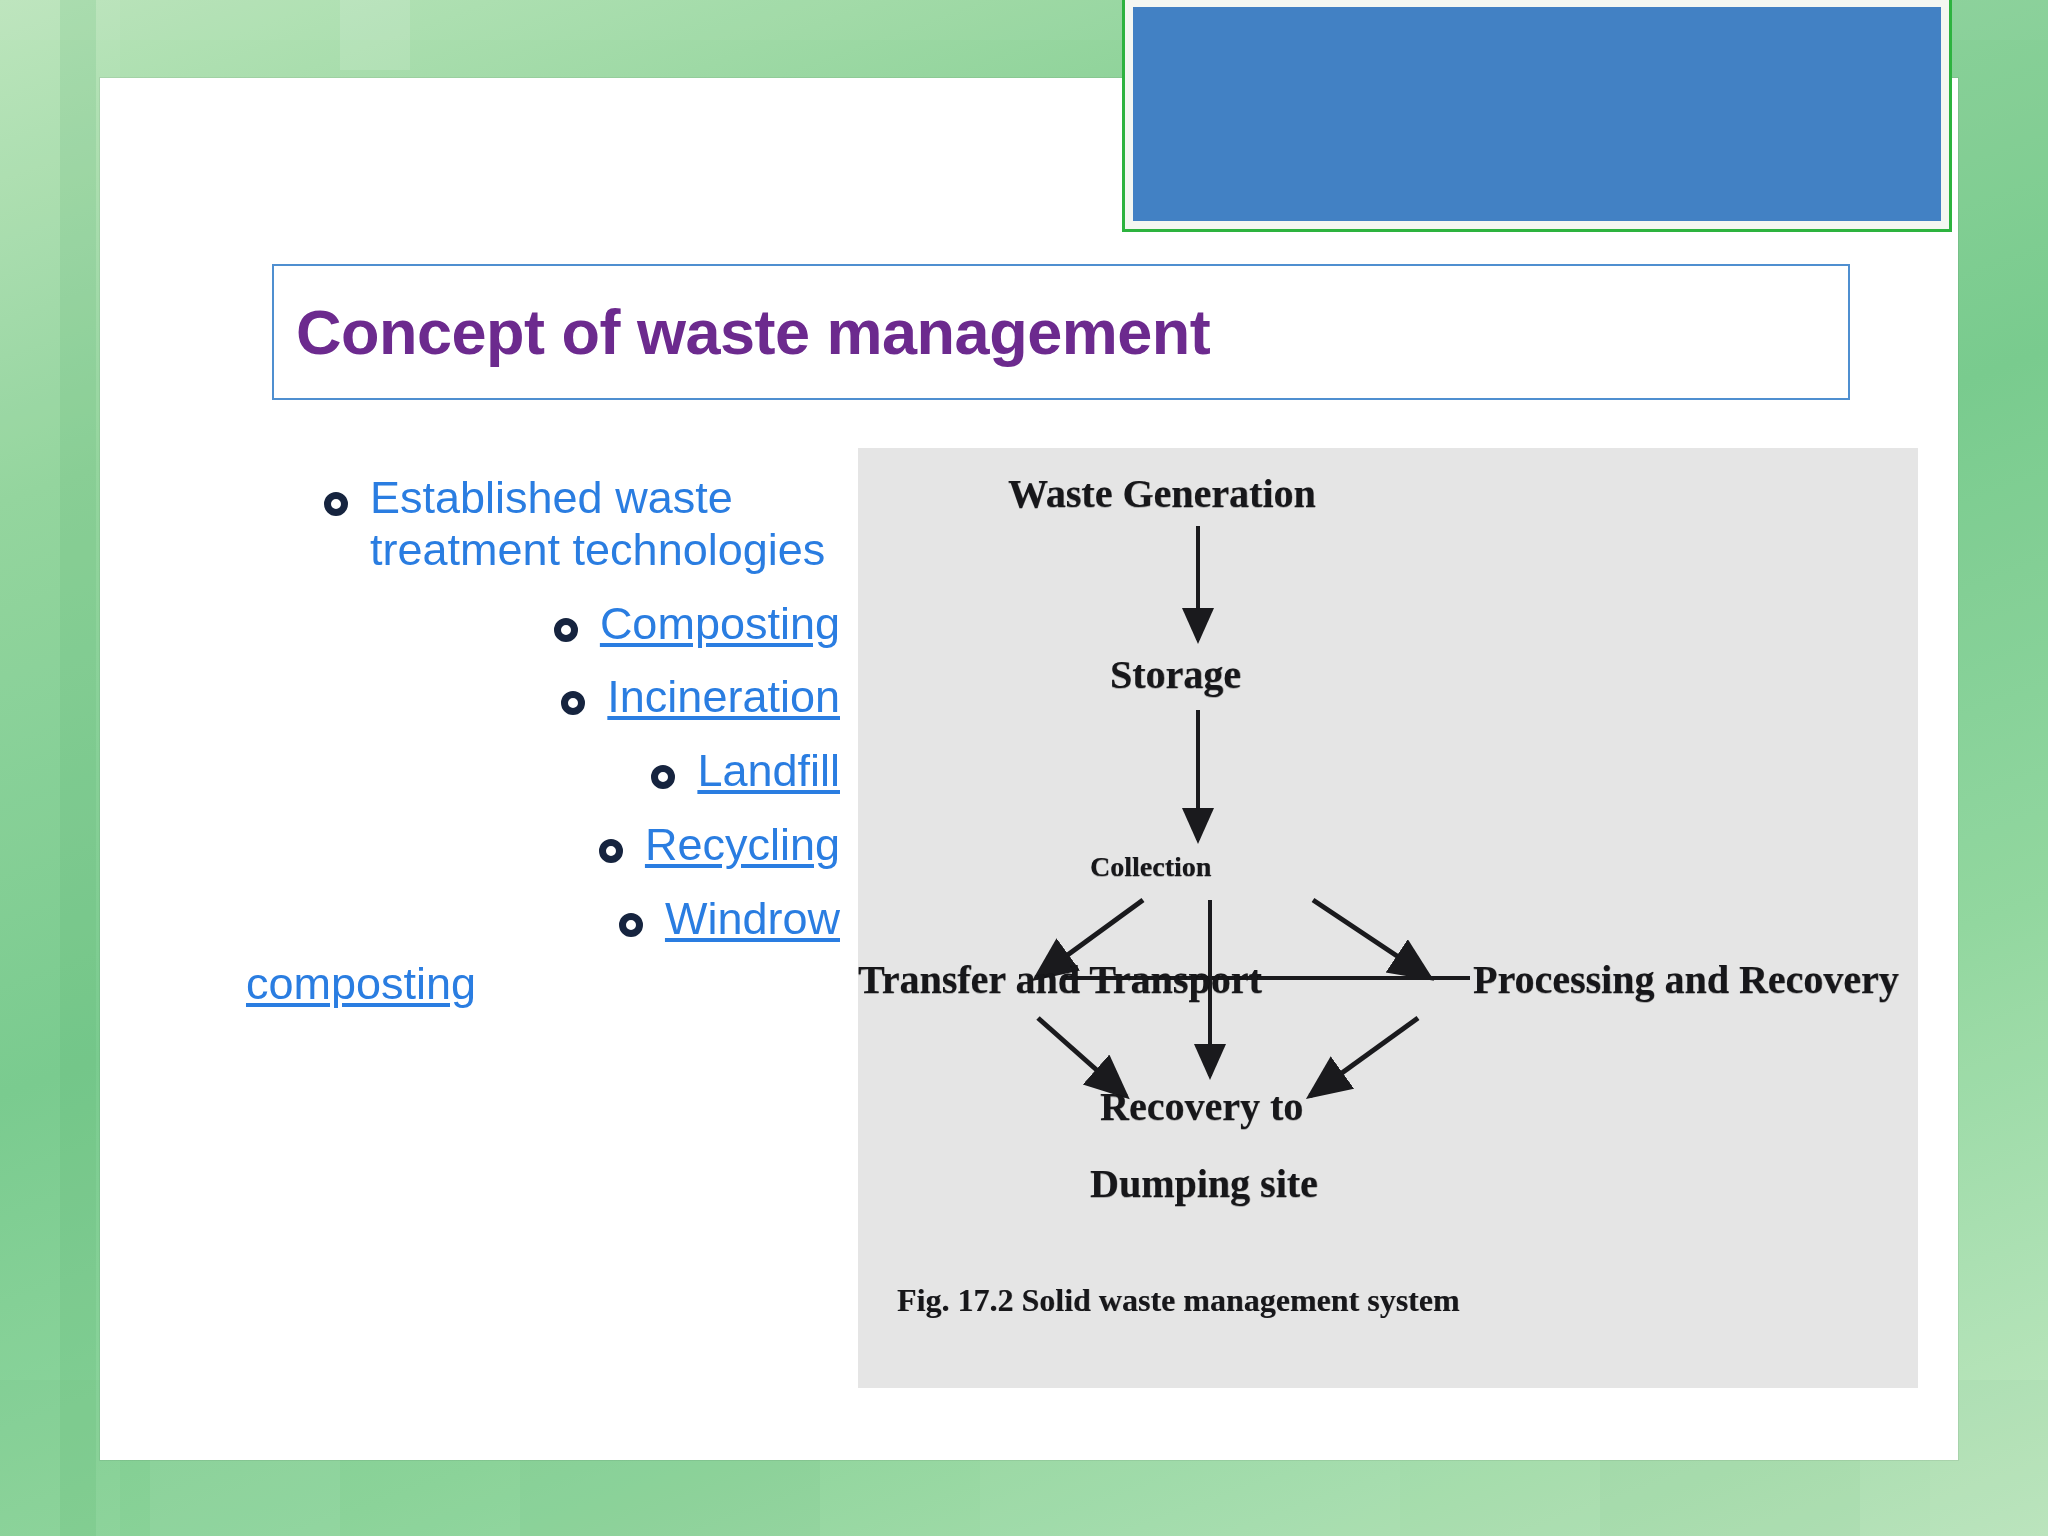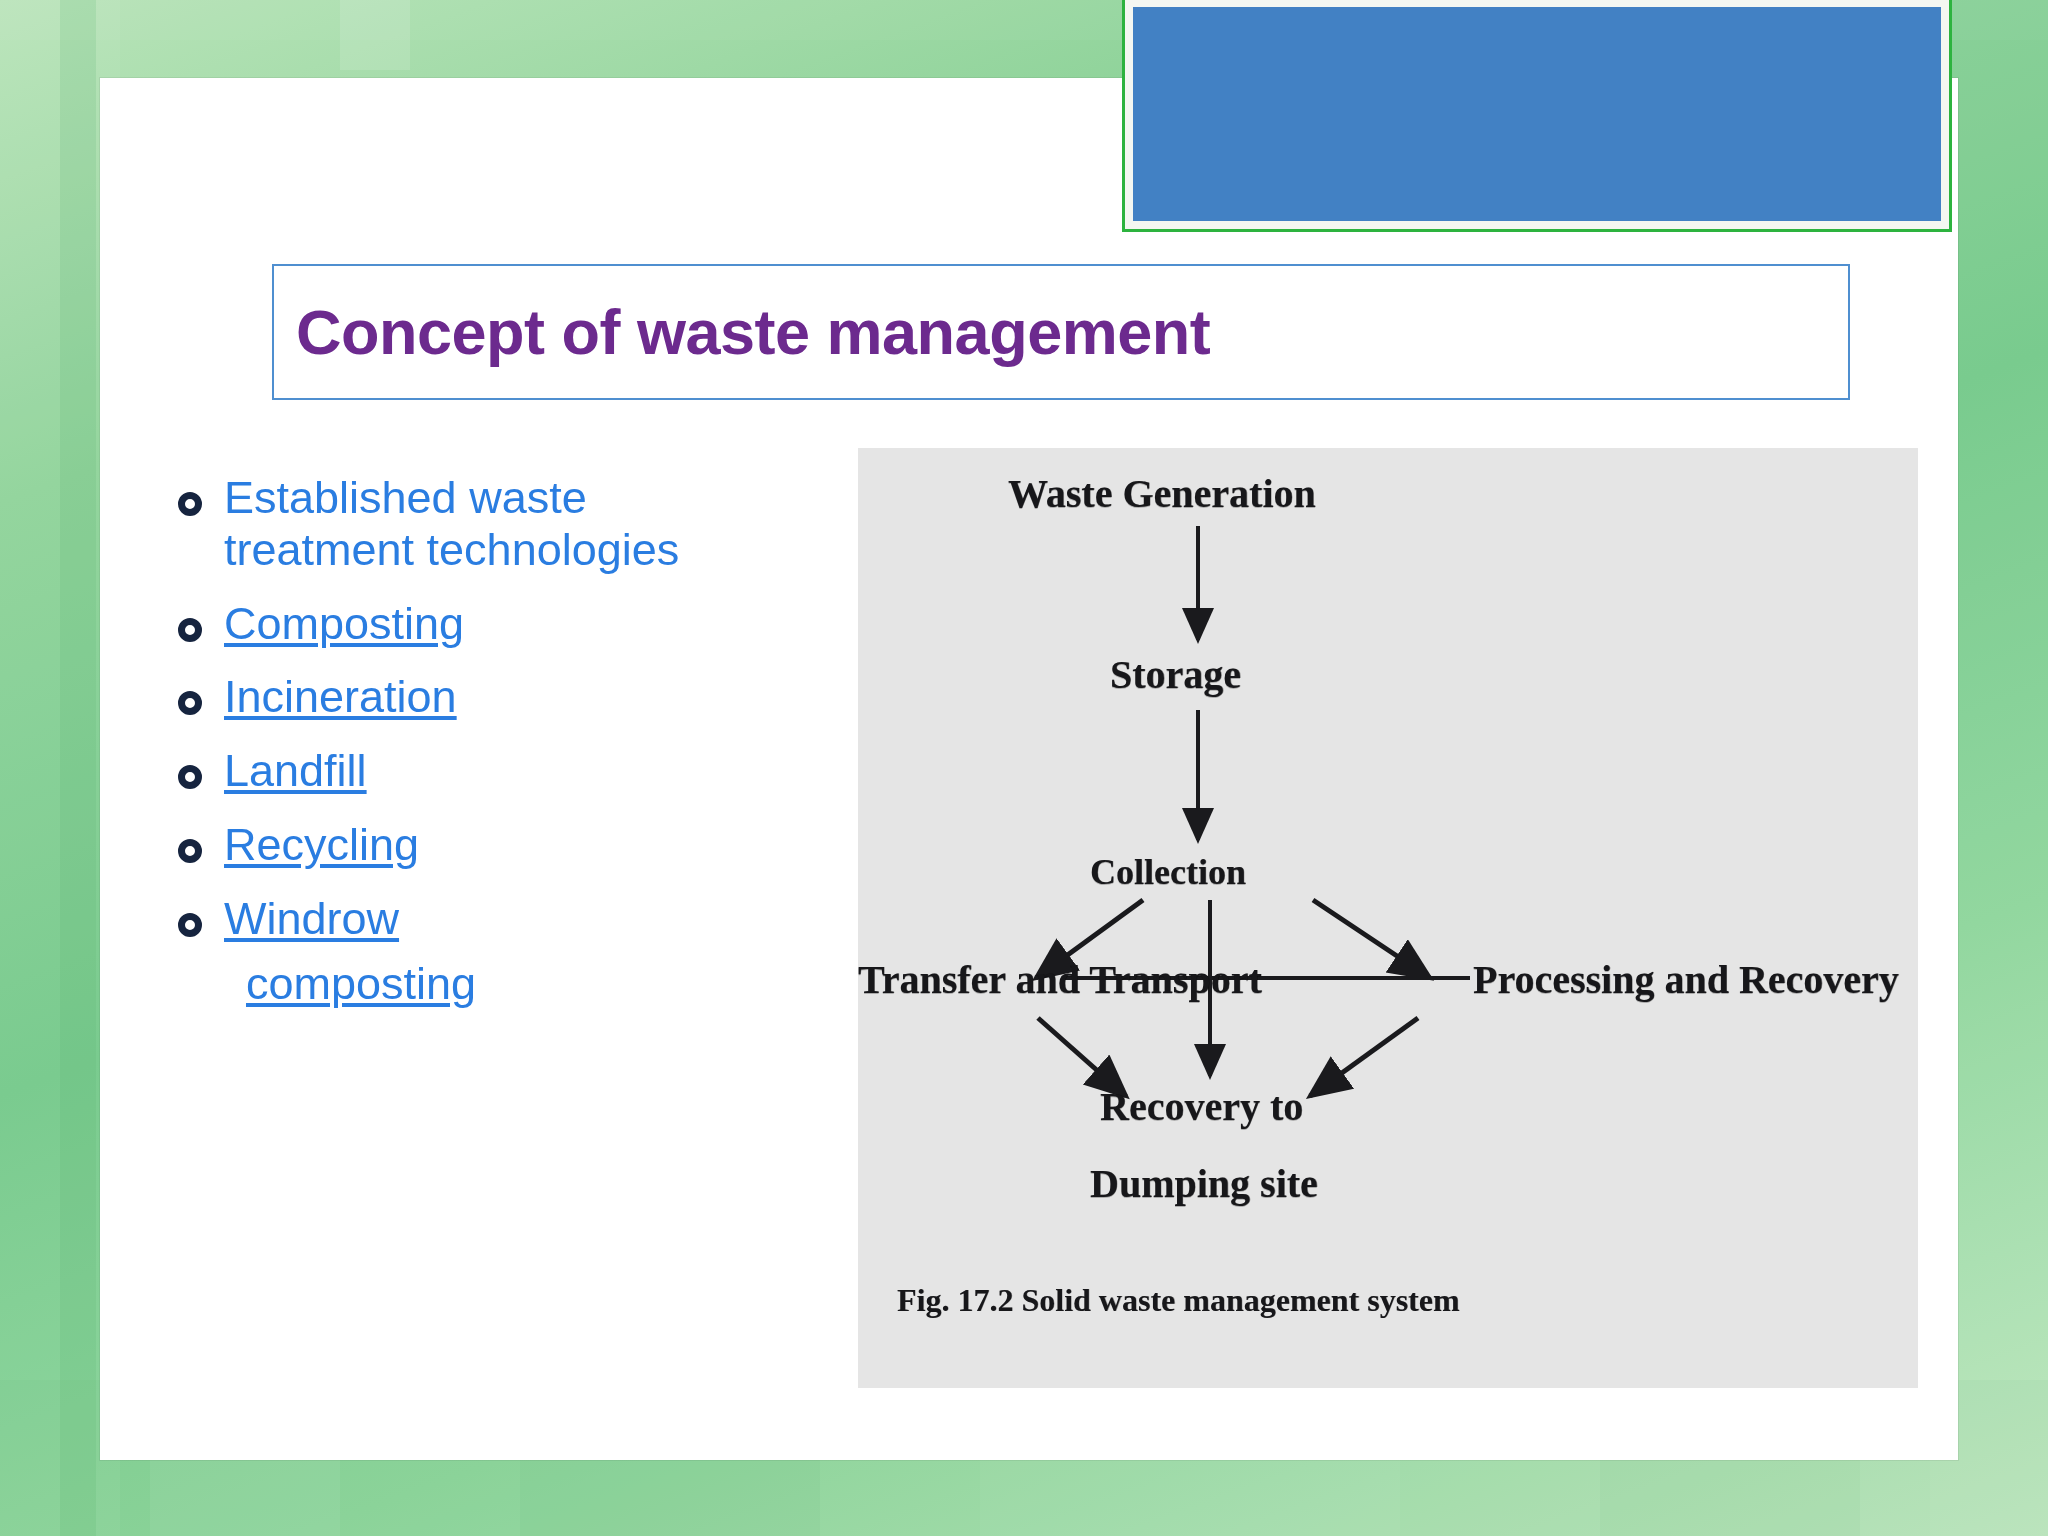--- a/index.html
+++ b/index.html
@@ -93,20 +93,21 @@
   
   #bullet-list {
     width: 740px;
     padding-left: 78px;
     padding-top: 34px;
   }
   .bullet-item {
     display: flex;
     align-items: flex-start;
     margin-bottom: 22px;
+    justify-content: flex-end;
   }
   .bullet-marker {
     flex: 0 0 auto;
     width: 24px;
     height: 24px;
     border-radius: 50%;
     border: 7px solid #16243f;
     background: #ffffff;
     margin-top: 20px;
     margin-right: 22px;
@@ -150,21 +151,21 @@
     position: absolute;
     font-family: "Liberation Serif", serif;
     font-weight: bold;
     color: #17171a;
     white-space: nowrap;
     text-shadow: 0.6px 0 0 rgba(0,0,0,0.38), 0 0.6px 0 rgba(0,0,0,0.25);
     filter: blur(0.25px);
   }
   #label-waste-generation { left: 150px; top: 22px;  font-size: 40px; }
   #label-storage         { left: 252px; top: 203px; font-size: 40px; }
-  #label-collection      { left: 232px; top: 403px; font-size: 36px; }
+  #label-collection      { left: 232px; top: 403px; font-size: 28px; }
   #label-transfer        { left: 0px;   top: 508px; font-size: 40px; }
   #label-processing      { left: 615px; top: 508px; font-size: 40px; }
   #label-disposal        { left: 242px; top: 635px; font-size: 40px; }
   #label-dumping         { left: 232px; top: 712px; font-size: 40px; }
   #figure-caption {
     position: absolute;
     left: 20px;
     top: 834px;
     font-family: "Liberation Serif", serif;
     font-weight: bold;

